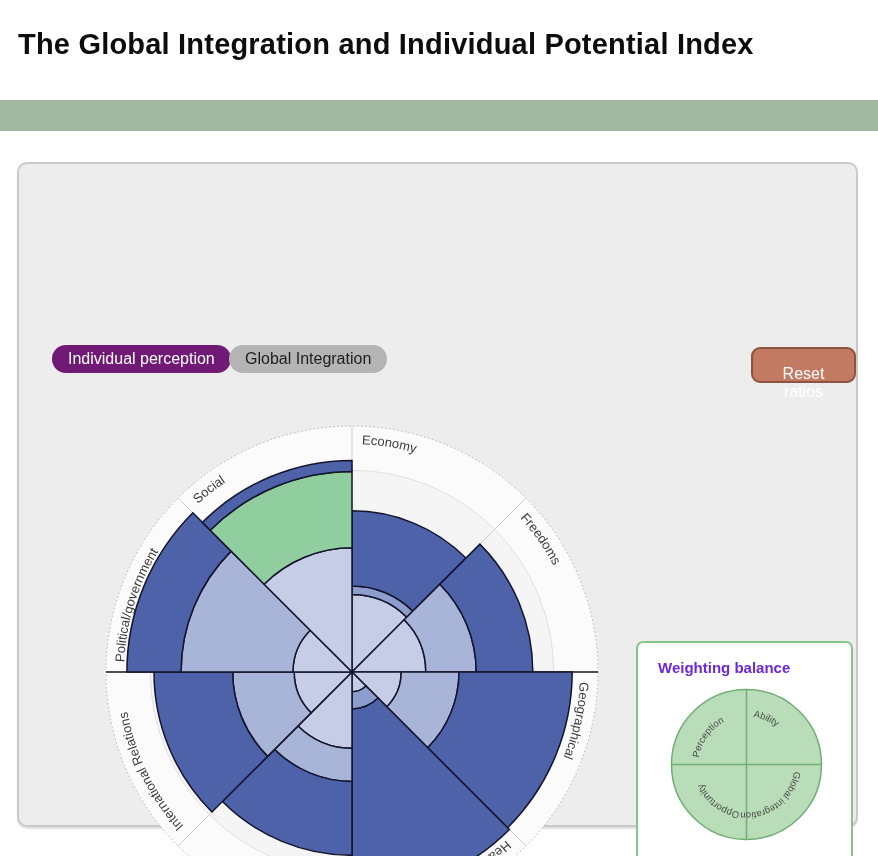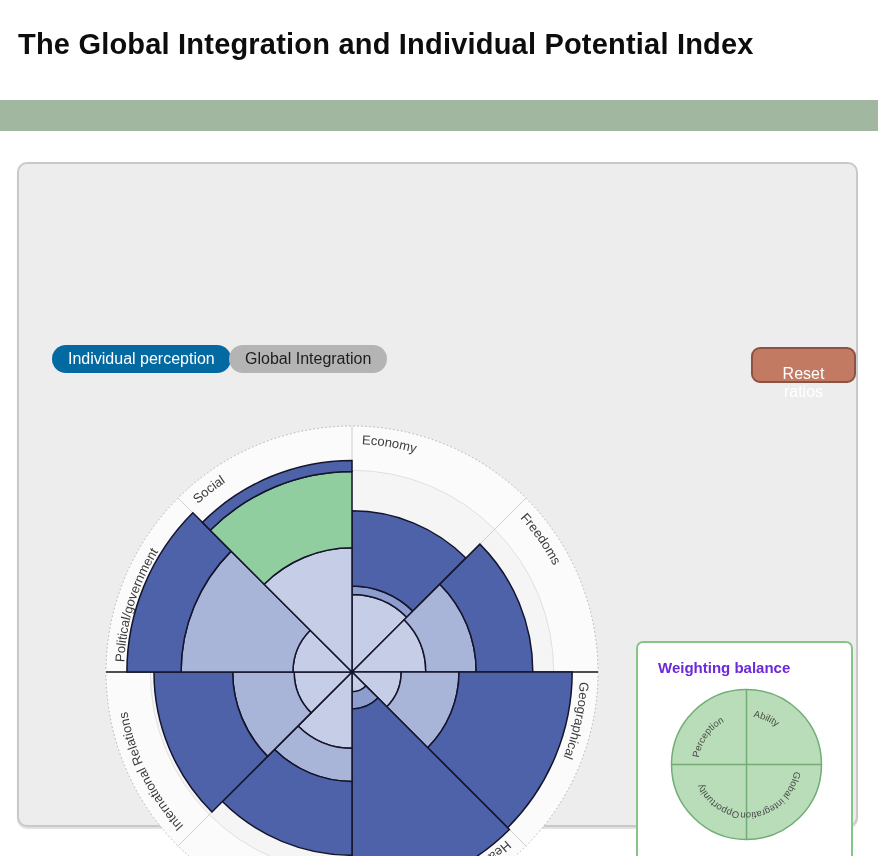--- a/index.html
+++ b/index.html
@@ -20,21 +20,21 @@
   #wcard-title{margin:16px 0 0 20px;font-size:15px;font-weight:bold;color:#6d28d9;}
   #wpie{position:absolute;left:27px;top:40px;width:163px;height:163px;}
 </style>
 </head>
 <body>
 
 <div id="page-title">The Global Integration and Individual Potential Index</div>
 <div id="band" style="background: rgb(162, 183, 159);"></div>
 
 <div id="panel">
-  <button class="pill" id="btn-individual" style="background: #0369a1;">Individual perception</button>
+  <button class="pill" id="btn-individual" style="background: #701a75;">Individual perception</button>
   <button class="pill" id="btn-global" style="background: rgb(180, 180, 180);">Global Integration</button>
   <button id="btn-reset" style="background: rgb(195, 122, 99);">Reset ratios</button>
 
   <svg id="wheel" viewBox="0 0 500 500">
       <circle cx="250" cy="250" r="246" fill="#fbfbfb" stroke="#b0b0b0" stroke-width="1" stroke-dasharray="1.5,2.5"></circle>
       <circle cx="250" cy="250" r="201.72" fill="#f5f5f6" stroke="#e0e0e0" stroke-width="1"></circle>
       <line x1="250" y1="250" x2="250" y2="4" stroke="#cfcfcf" stroke-width="1"></line>
       <line x1="250" y1="250" x2="423.9482681718907" y2="76.0517318281093" stroke="#cfcfcf" stroke-width="1"></line>
       <line x1="250" y1="250" x2="496" y2="249.99999999999997" stroke="#cfcfcf" stroke-width="1"></line>
       <line x1="250" y1="250" x2="423.94826817189073" y2="423.9482681718907" stroke="#cfcfcf" stroke-width="1"></line>

